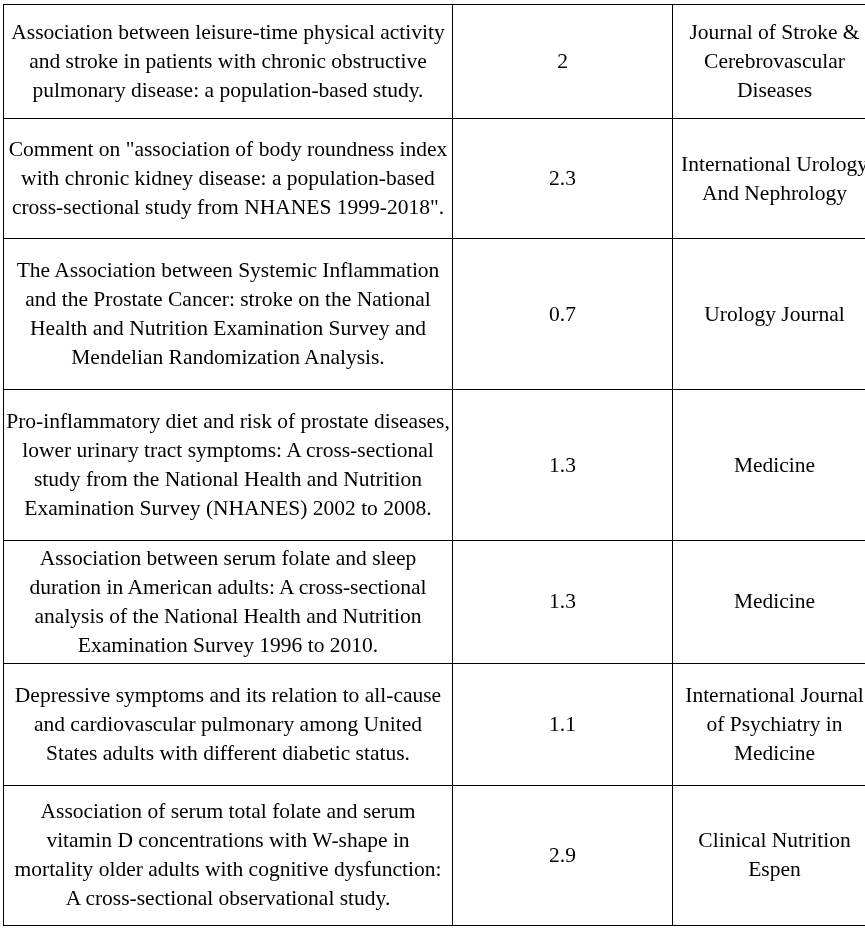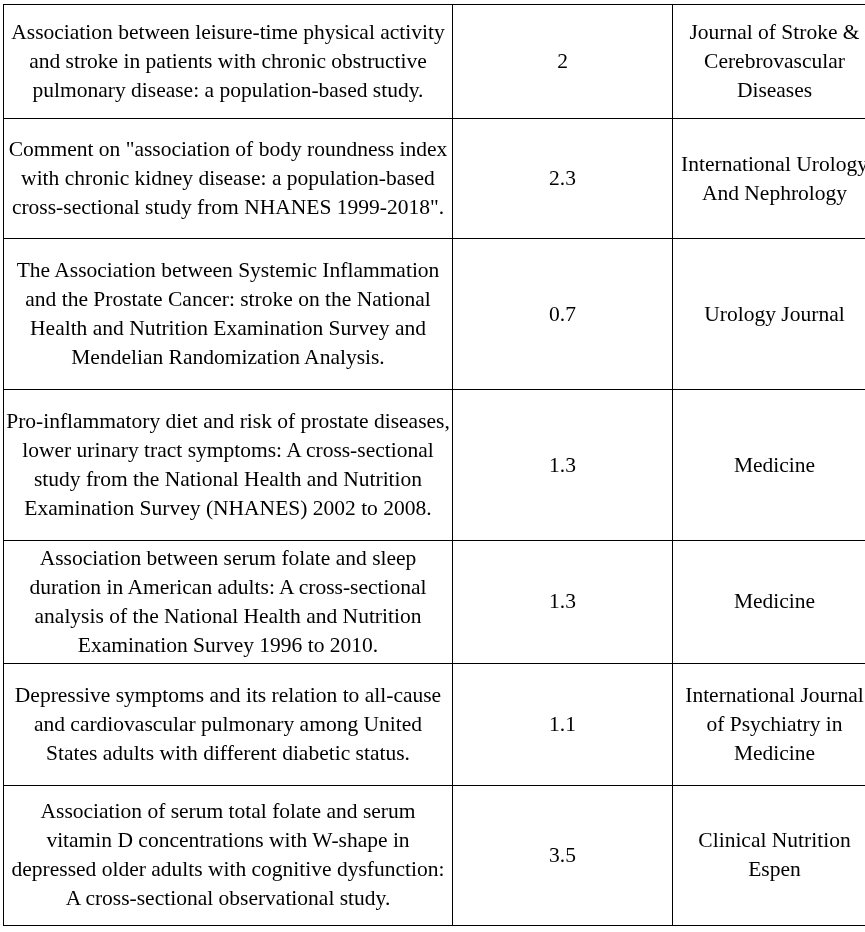--- a/index.html
+++ b/index.html
@@ -96,20 +96,20 @@
         <td class="col-journal">Medicine</td>
       </tr>
 
       <tr class="r6">
         <td class="col-title">Depressive symptoms and its relation to all-cause and cardiovascular pulmonary among United States adults with different diabetic status.</td>
         <td class="col-if">1.1</td>
         <td class="col-journal">International Journal of Psychiatry in Medicine</td>
       </tr>
 
       <tr class="r7">
-        <td class="col-title">Association of serum total folate and serum vitamin D concentrations with W-shape in depressed older adults with cognitive dysfunction: A cross-sectional observational study.</td>
-        <td class="col-if">3.5</td>
+        <td class="col-title">Association of serum total folate and serum vitamin D concentrations with W-shape in mortality older adults with cognitive dysfunction: A cross-sectional observational study.</td>
+        <td class="col-if">2.9</td>
         <td class="col-journal">Clinical Nutrition Espen</td>
       </tr>
 
     </tbody>
   </table>
 </div>
 
 </body></html>

